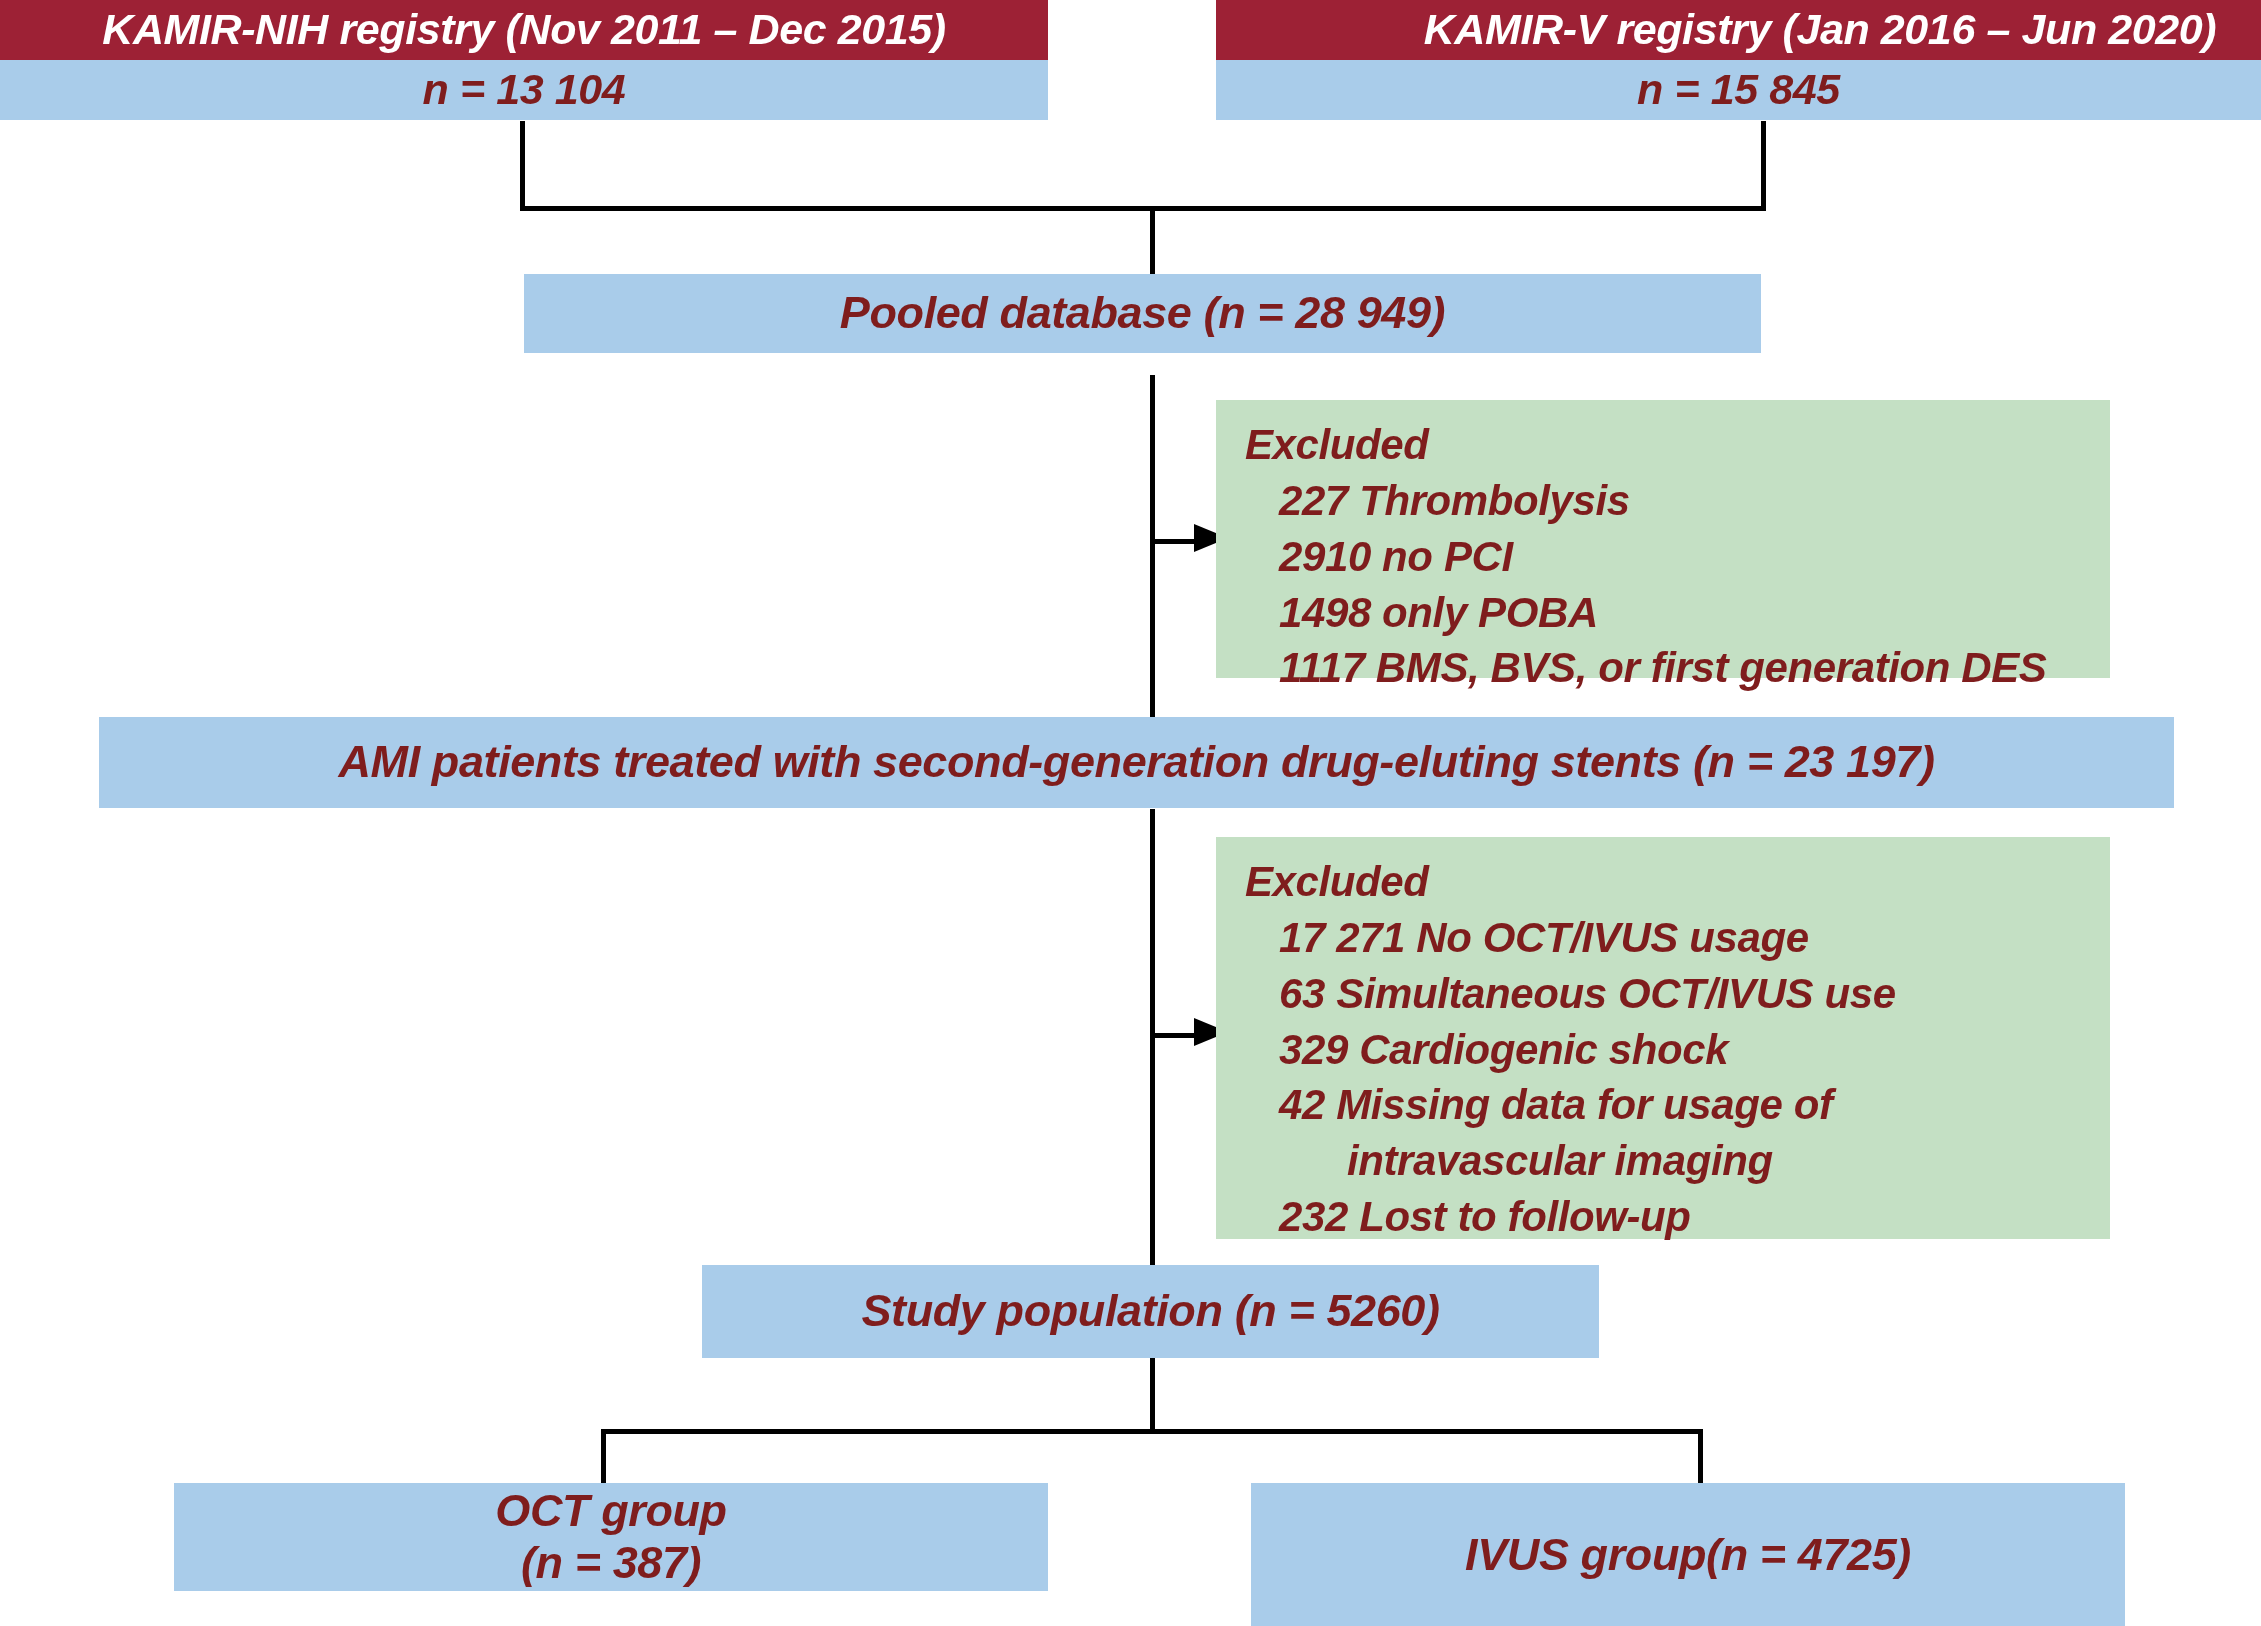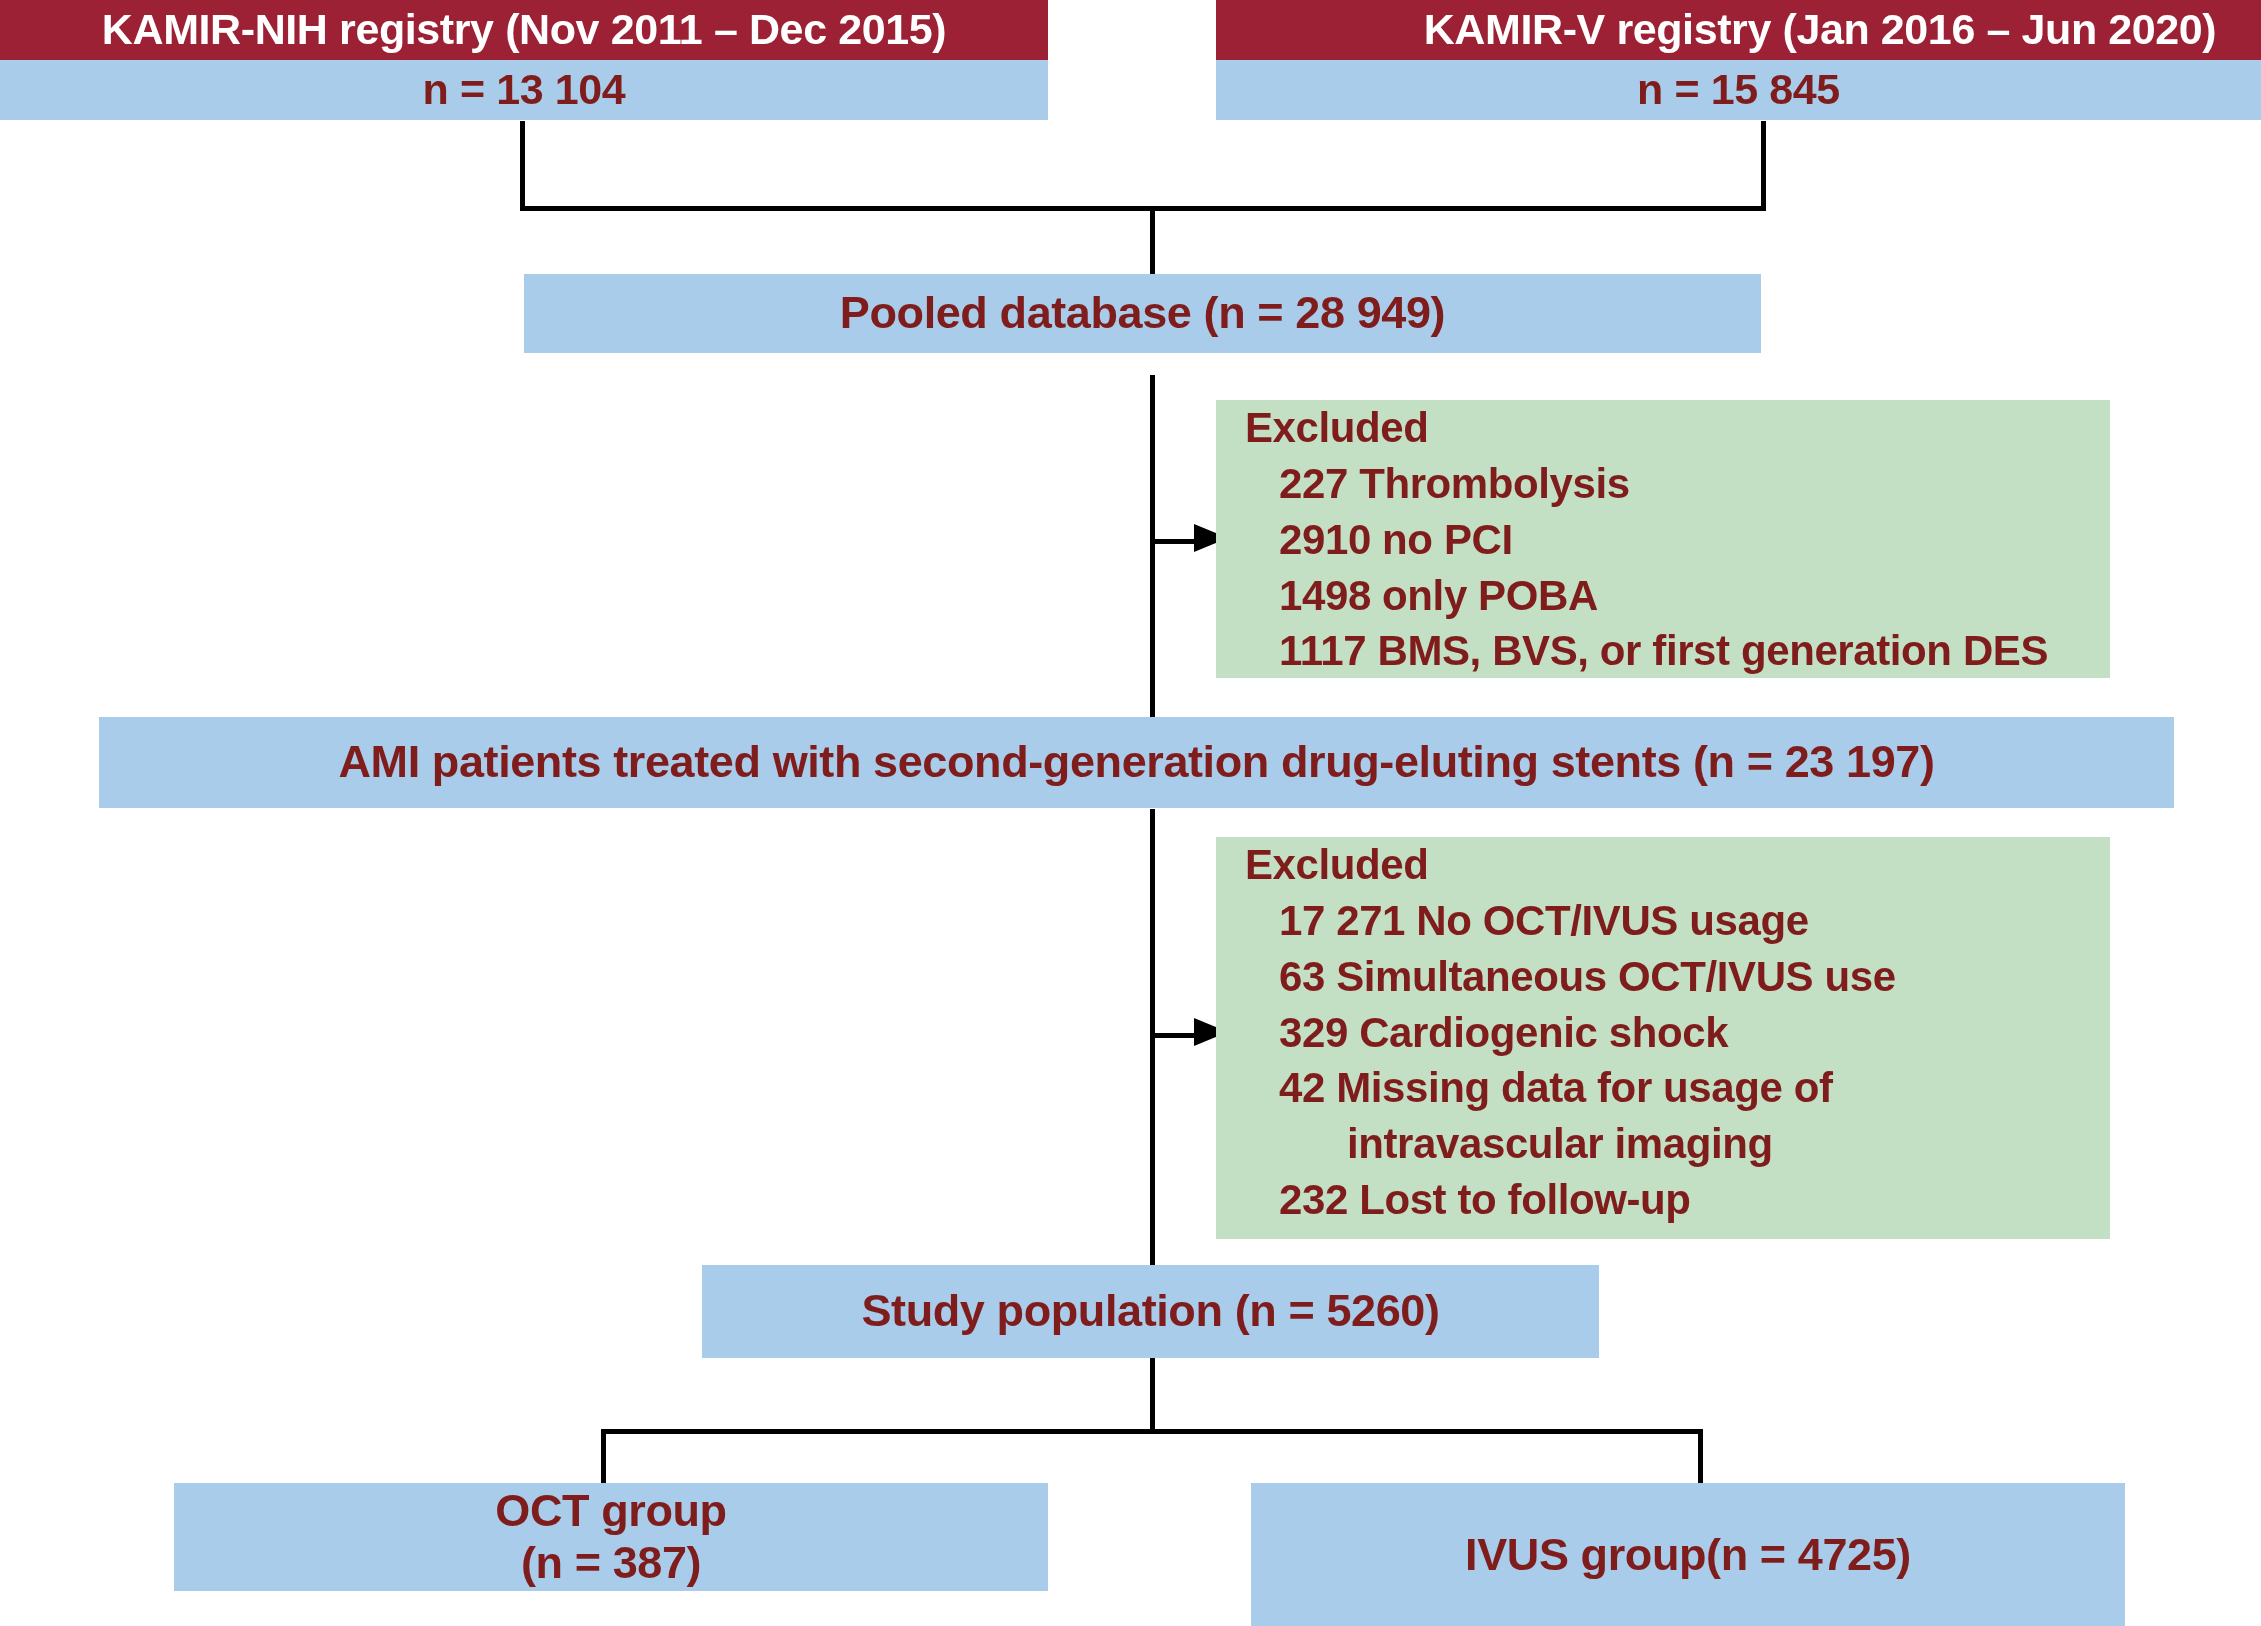--- a/index.html
+++ b/index.html
@@ -9,20 +9,21 @@
   }
   body {
     font-family: "Liberation Sans", sans-serif;
   }
   #canvas {
     position: relative;
     width: 2261px;
     height: 1627px;
     background: #ffffff;
     overflow: hidden;
+    font-style: italic;
   }
   .box {
     position: absolute;
     box-sizing: border-box;
     display: flex;
     align-items: center;
     justify-content: center;
     text-align: center;
     color: #7f1d1d;
     font-weight: bold;
@@ -34,20 +35,21 @@
   .box.green  { background: #c4e0c4; }
 
   .box.left-align {
     justify-content: flex-start;
     text-align: left;
     align-items: flex-start;
   }
 
   .excl-list {
     padding-left: 29px;
+    padding-top: 17px;
     font-size: 42px;
     font-weight: bold;
     line-height: 1.33;
   }
   .excl-list .excl-head { display:block; }
   .excl-list .excl-item { display:block; margin-left: 34px; }
   .excl-list .excl-item .cont { display:block; margin-left: 68px; }
 
   
   .vline {

